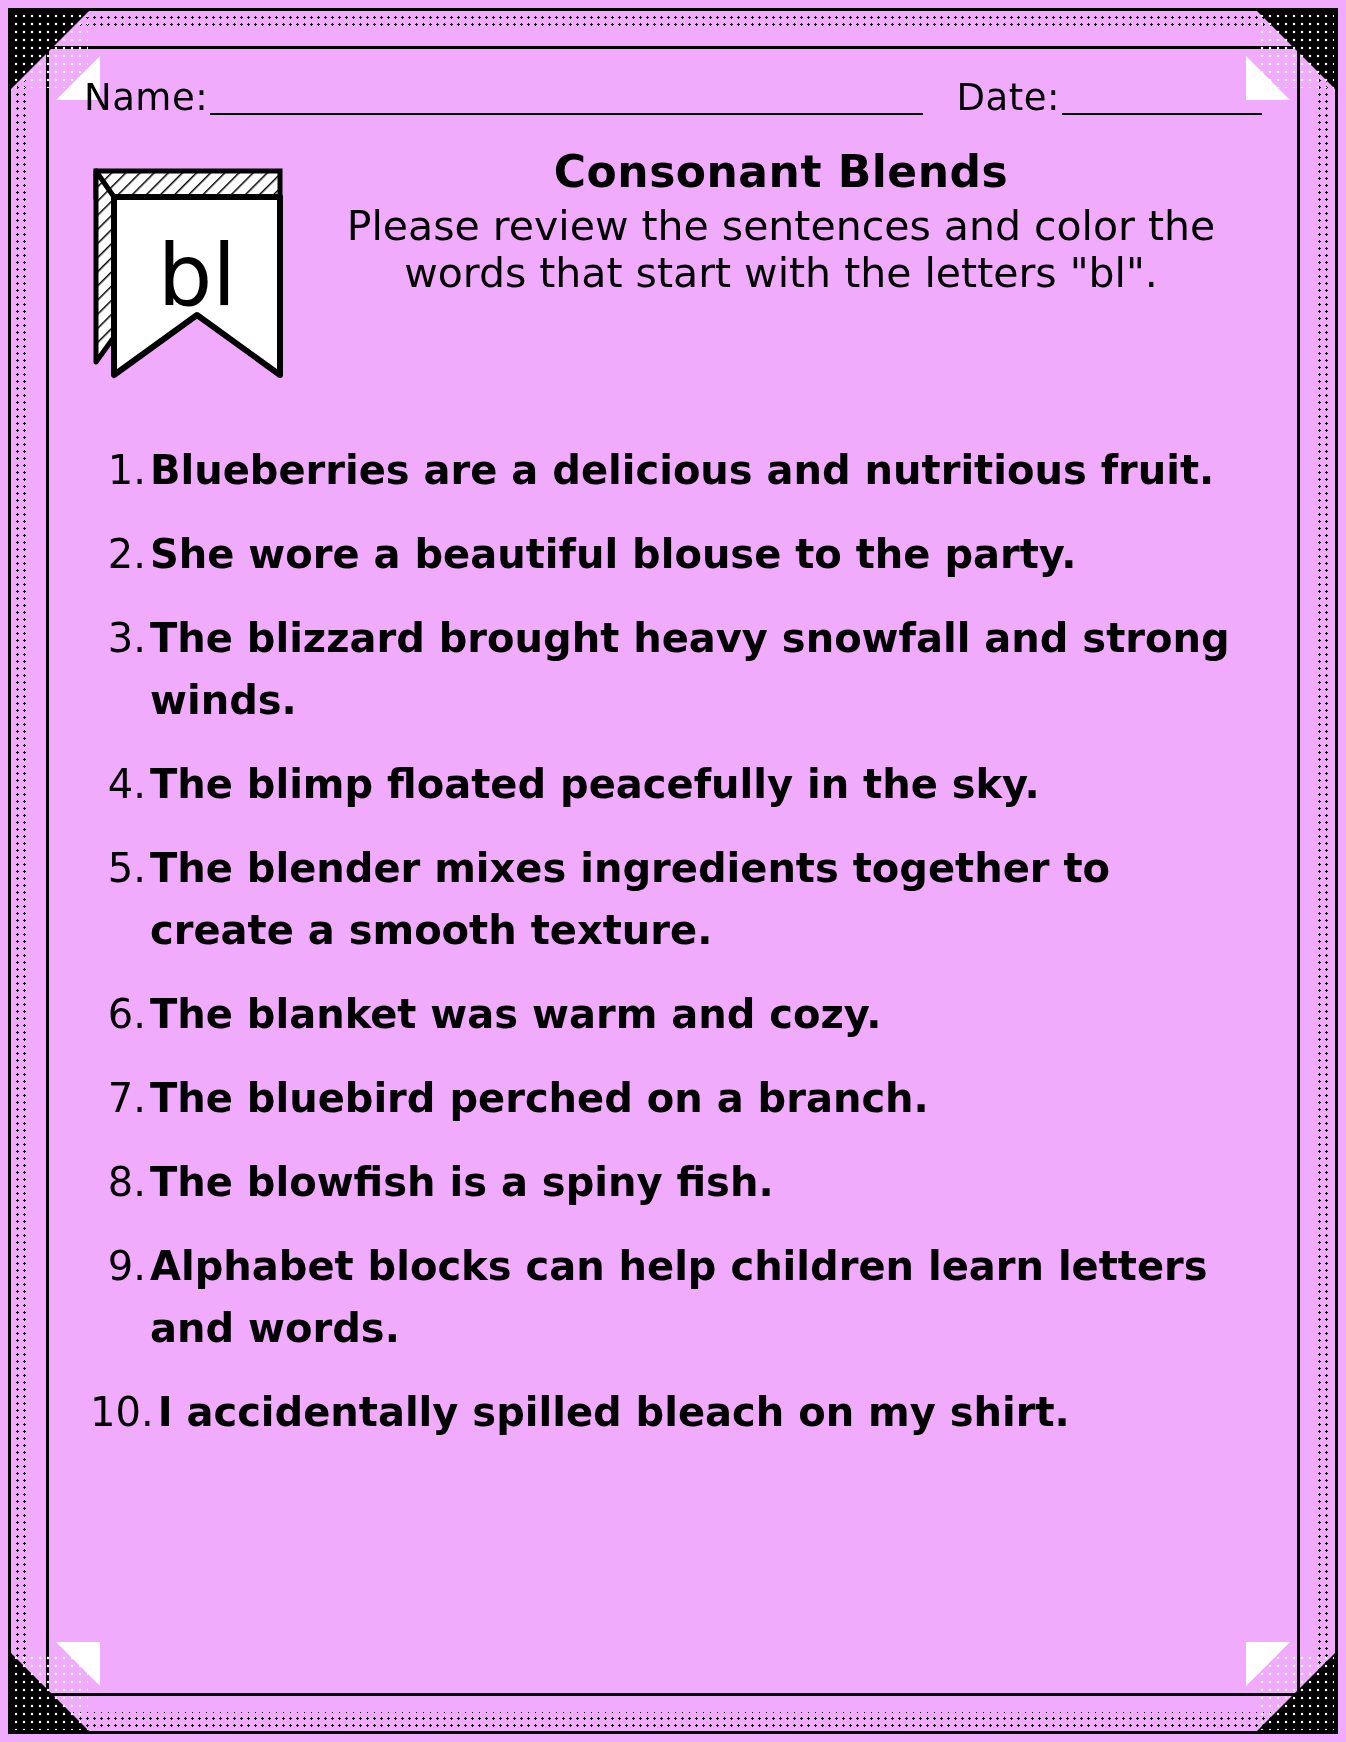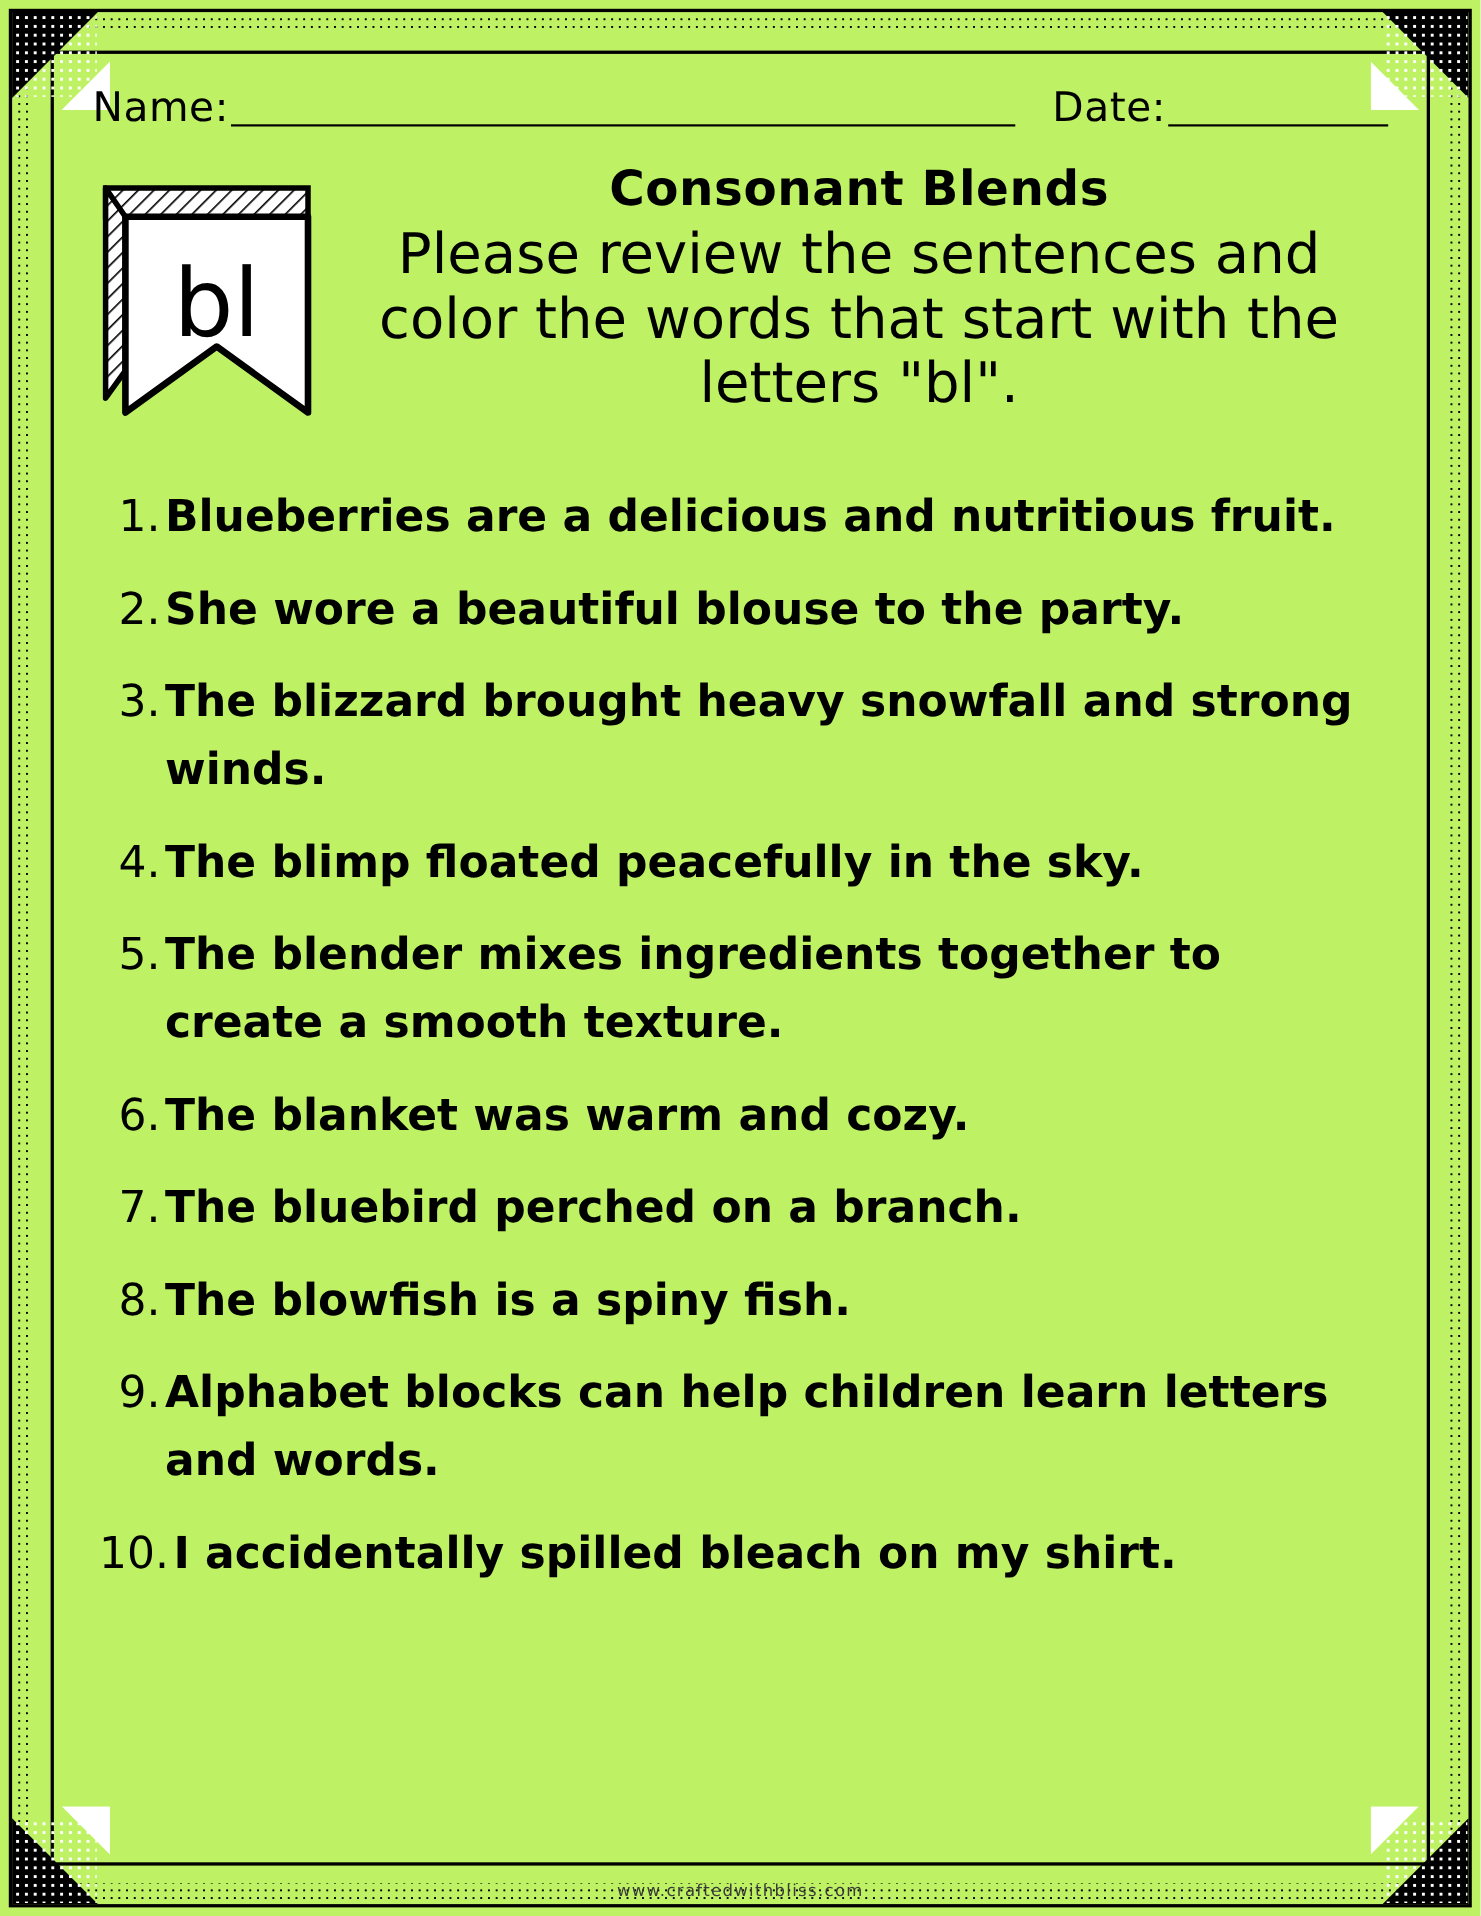--- a/index.html
+++ b/index.html
@@ -12,21 +12,21 @@
     height: 1742px;
     font-family: "DejaVu Sans", sans-serif;
     color: #000;
     overflow: hidden;
   }
 
   .page {
     position: relative;
     width: 1346px;
     height: 1742px;
-    background: #bef264;
+    background: #f0abfc;
     box-sizing: border-box;
   }
 
   
   .border-outer {
     position: absolute;
     left: 8px; top: 8px; right: 8px; bottom: 8px;
     border: 3px solid #000;
     box-sizing: border-box;
   }
@@ -135,21 +135,21 @@
     padding-left: 6px;
   }
   .title {
     font-size: 44px;
     font-weight: 700;
     letter-spacing: 0.5px;
     line-height: 1.05;
     font-family: "DejaVu Sans", sans-serif;
   }
   .subtitle {
-    font-size: 51px;
+    font-size: 41px;
     line-height: 1.15;
     margin-top: 8px;
     font-family: "DejaVu Sans", sans-serif;
     font-weight: 400;
   }
 
   .sentences {
     margin-top: 52px;
     padding-left: 6px;
   }
@@ -277,15 +277,14 @@
         <span class="stext">Alphabet blocks can help children learn letters and words.</span>
       </div>
       <div class="sentence">
         <span class="num">10.</span>
         <span class="stext">I accidentally spilled bleach on my shirt.</span>
       </div>
     </div>
 
   </div>
 
-  <div class="footer">www.craftedwithbliss.com</div>
 
 </div>
 
 </body></html>

